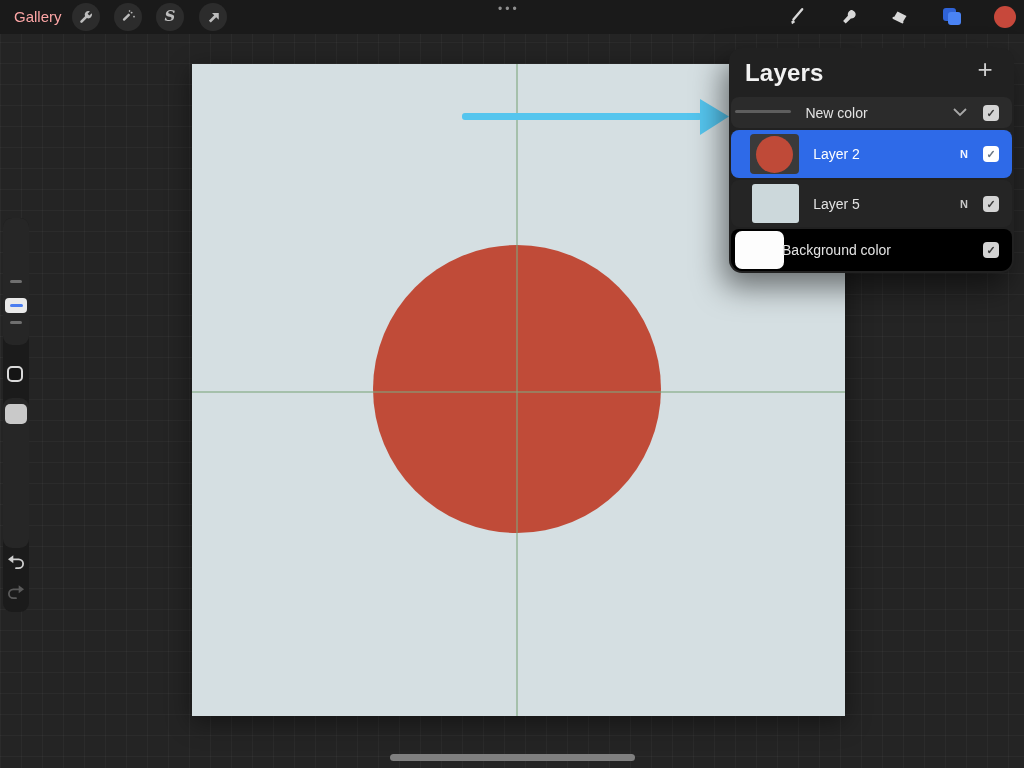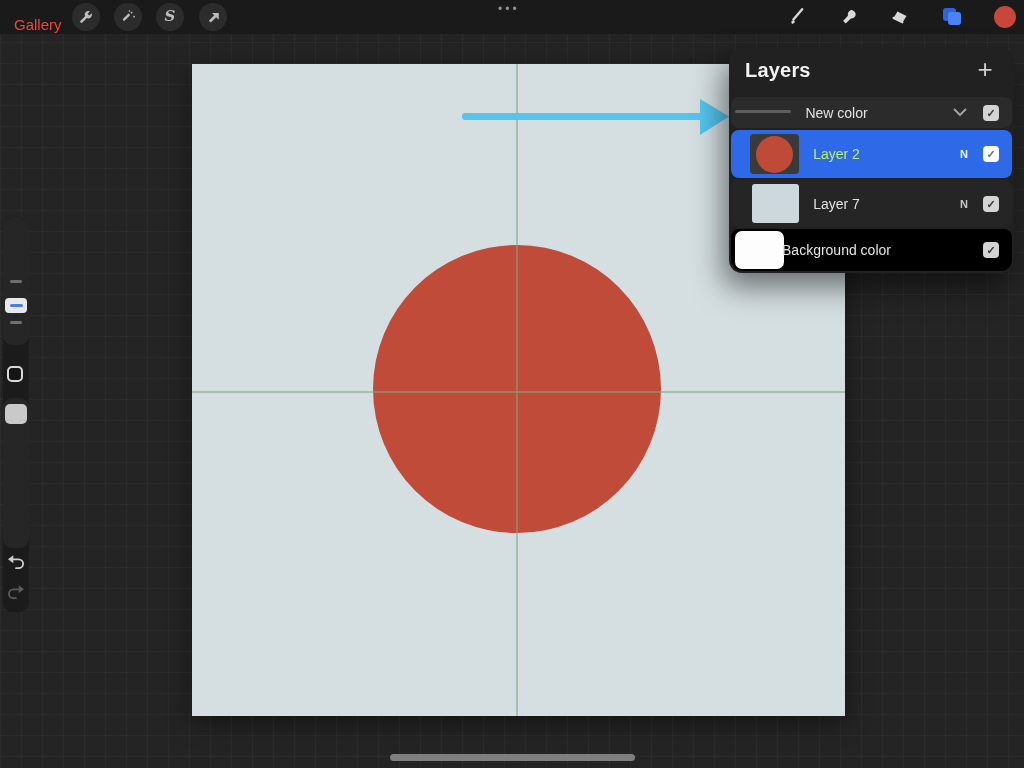--- a/index.html
+++ b/index.html
@@ -23,21 +23,21 @@
     background:rgba(125,165,125,0.55); }
   .guide-h { position:absolute; left:0; top:327px; width:653px; height:2px;
     background:rgba(125,165,125,0.55); }
 
   
   .annot-arrow { position:absolute; left:460px; top:98px; z-index:30; }
 
   
   .topbar { position:absolute; left:0; top:0; width:1024px; height:34px;
     background:#1a1a1a; z-index:40; }
-  .gallery { position:absolute; left:14px; top:16px; font-size:15px; color:#ef4444; }
+  .gallery { position:absolute; left:14px; top:8px; font-size:15px; color:#fca5a5; }
   .toolcircle { position:absolute; top:3px; width:28px; height:28px; border:none;
     border-radius:50%; background:#2c2c2c; display:flex; align-items:center;
     justify-content:center; cursor:pointer; padding:0; }
   .tc-actions    { left:72px; }
   .tc-adjust     { left:114px; }
   .tc-selection  { left:156px; }
   .tc-transform  { left:199px; }
   .s-glyph { font-family:"DejaVu Serif", serif; font-style:italic; font-weight:bold;
     font-size:15px; color:#bdbdbd; line-height:1; transform:translateY(-1px); }
   .dots { position:absolute; left:498px; top:2px; font-size:12px; color:#8f8f8f;
@@ -75,33 +75,33 @@
     background:transparent; cursor:pointer; padding:0; display:flex;
     align-items:center; justify-content:center; }
   .undo { top:334px; }
   .redo { top:364px; opacity:0.35; }
 
   
   .layers-panel { position:absolute; left:729px; top:48px; width:285px; height:225px;
     background:#212121; border-radius:13px; z-index:50;
     box-shadow:-6px 14px 30px rgba(0,0,0,0.5); }
   .lp-header { position:absolute; left:0; top:0; width:100%; height:47px; }
-  .lp-title { position:absolute; left:16px; top:11px; font-size:20px; font-weight:bold;
+  .lp-title { position:absolute; left:16px; top:11px; font-size:24px; font-weight:bold;
     color:#f2f2f2; letter-spacing:0.2px; }
   .lp-add { position:absolute; right:14px; top:6px; width:30px; height:30px;
     border:none; background:transparent; color:#cfcfcf; font-size:26px;
     font-weight:300; cursor:pointer; line-height:30px; padding:0; }
   .lp-row { position:absolute; left:2px; width:281px; border-radius:8px; }
   .row-group { top:49px; height:31px; background:#2b2b2b; }
   .row-layer2 { top:82px; height:48px; background:#2e6ae8; }
   .row-layer1 { top:132px; height:47px; background:#252525; }
   .row-bg { top:181px; height:42px; background:#000000; border-radius:8px 8px 11px 11px; }
   .row-name { position:absolute; left:0; right:70px; text-align:center; font-size:14px;
     color:#e3e3e3; top:50%; transform:translateY(-50%); }
-  .row-layer2 .row-name { color:#bef264; }
+  .row-layer2 .row-name { color:#ffffff; }
   .group-pill { position:absolute; left:4px; top:13px; width:56px; height:3px;
     border-radius:2px; background:#5e5e5e; }
   .chevron { position:absolute; right:44px; top:9px; }
   .checkbox { position:absolute; right:13px; top:50%; transform:translateY(-50%);
     width:16px; height:16px; border-radius:4px; background:#d4d4d4; color:#3a3a3a;
     font-size:11px; line-height:16px; text-align:center; cursor:pointer;
     font-weight:bold; }
   .row-layer2 .checkbox { background:#ffffff; color:#6a7684; }
   .blend { position:absolute; right:44px; top:50%; transform:translateY(-50%);
     font-size:11px; font-weight:bold; color:#c9c9c9; cursor:pointer; }
@@ -271,21 +271,21 @@
       <div class="thumb thumb-l2">
         <div class="mini-circle"></div>
       </div>
       <div class="row-name">Layer 2</div>
       <div class="blend">N</div>
       <div class="checkbox">✓</div>
     </div>
 
     <div class="lp-row row-layer1">
       <div class="thumb thumb-l1"></div>
-      <div class="row-name">Layer 7</div>
+      <div class="row-name">Layer 5</div>
       <div class="blend">N</div>
       <div class="checkbox">✓</div>
     </div>
 
     <div class="lp-row row-bg">
       <div class="thumb thumb-bg"></div>
       <div class="row-name">Background color</div>
       <div class="checkbox">✓</div>
     </div>
   </div>

